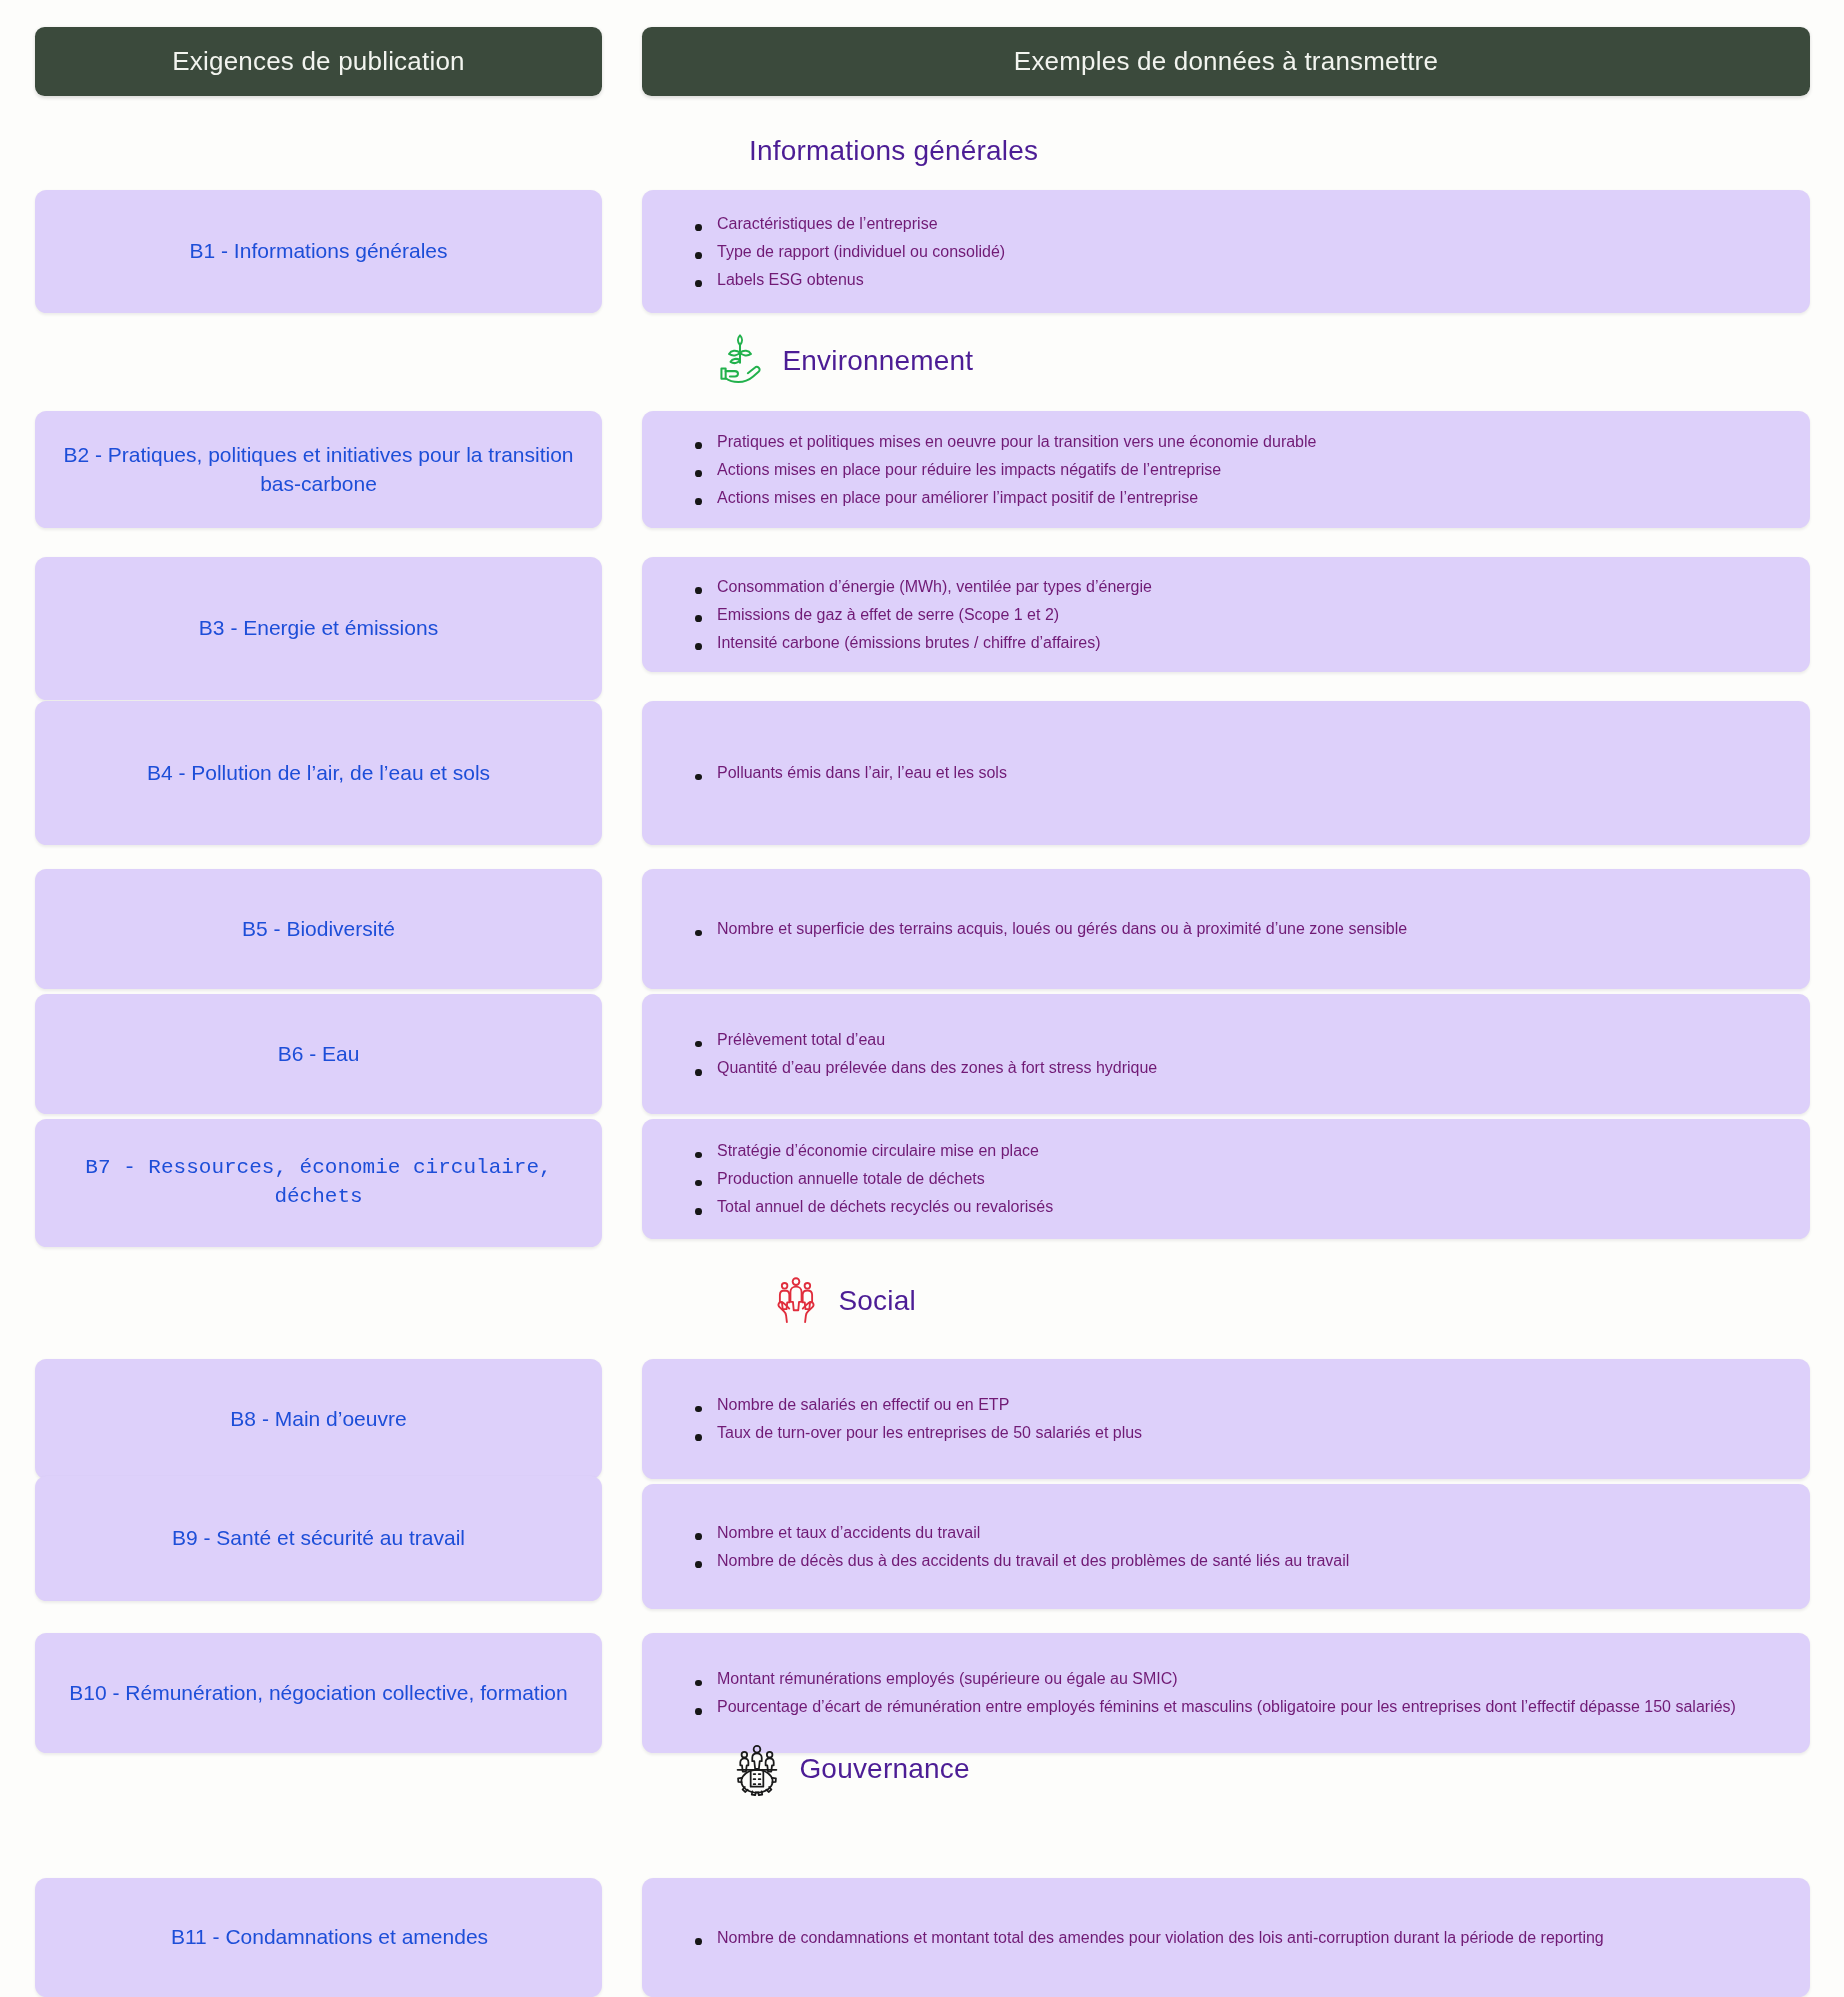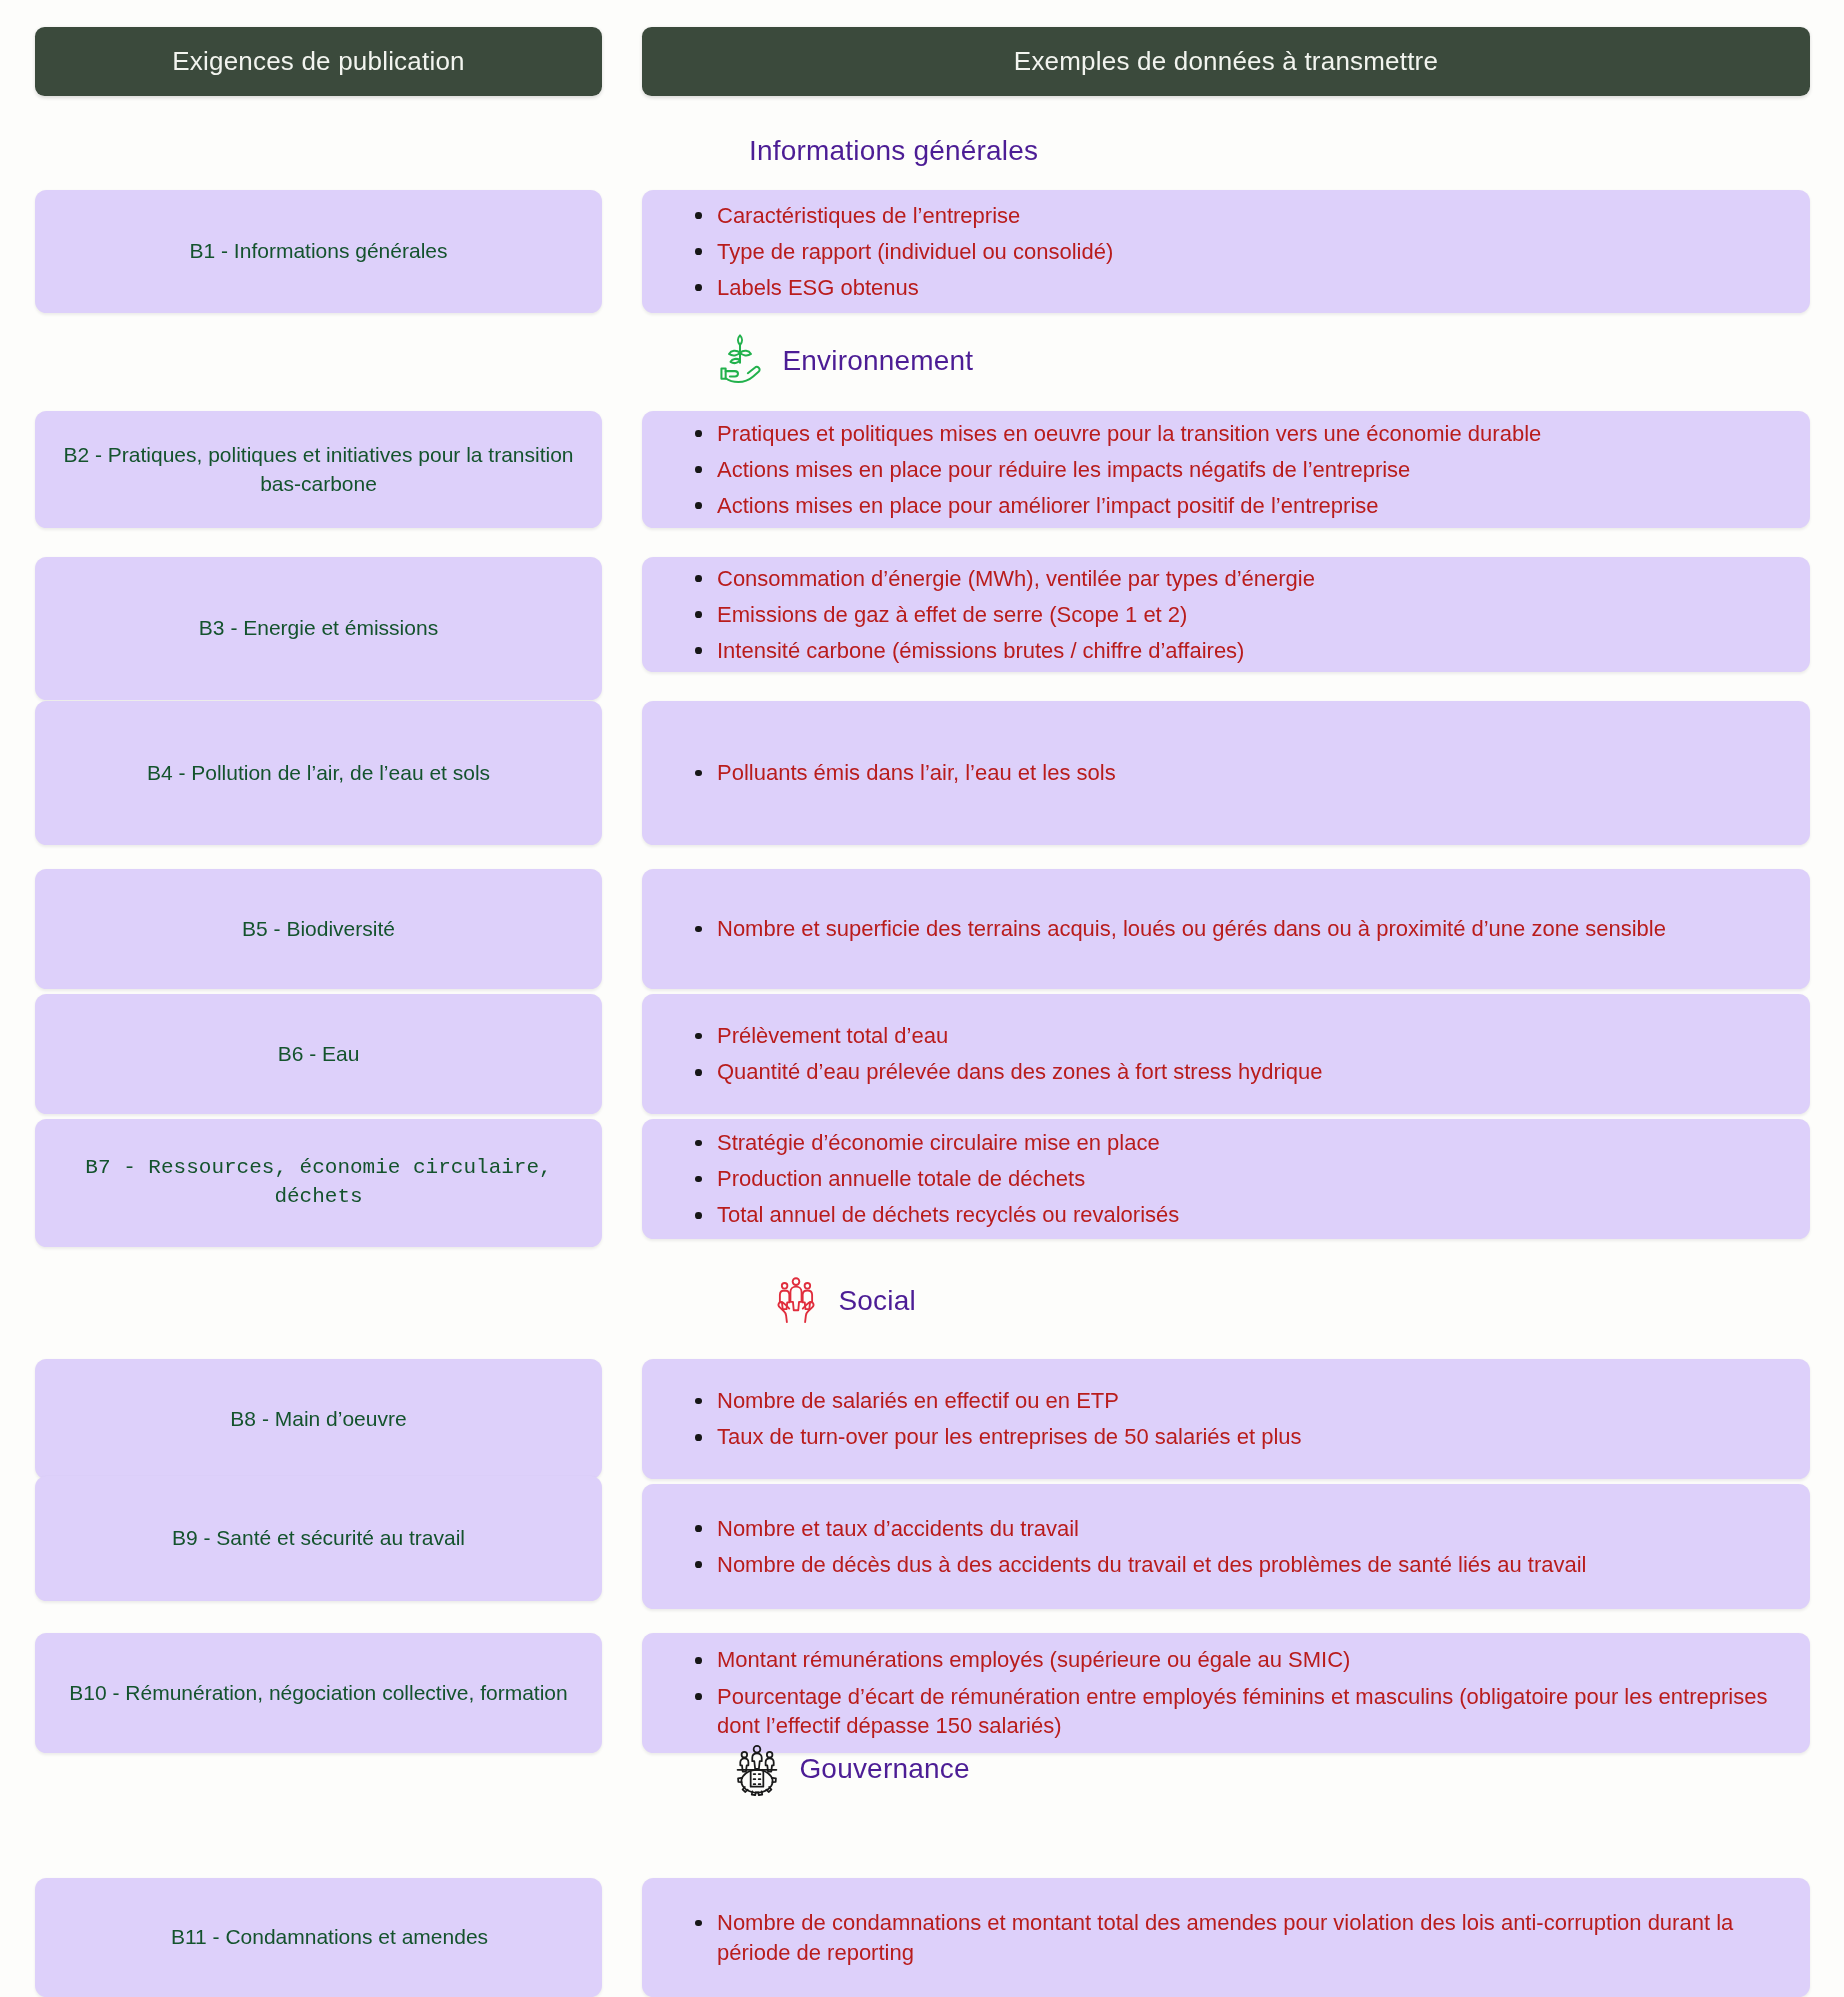--- a/index.html
+++ b/index.html
@@ -73,39 +73,39 @@
     width: 567px;
     display: flex;
     align-items: center;
     justify-content: center;
     text-align: center;
     padding: 0 25px;
   }
   .card.left .ltxt {
     font-size: 21px;
     line-height: 1.38;
-    color: #14532d;
+    color: #1d4ed8;
     font-weight: 400;
   }
   .card.right {
     left: 642px;
     width: 1168px;
     display: flex;
     align-items: center;
     padding: 0 42px 0 50px;
   }
   .card.right ul {
     list-style: none;
     width: 100%;
   }
   .card.right li {
     position: relative;
-    font-size: 22px;
+    font-size: 16px;
     line-height: 1.34;
-    color: #b91c1c;
+    color: #701a75;
     padding-left: 25px;
     margin-bottom: 6.7px;
   }
   .card.right li:last-child { margin-bottom: 0; }
   .card.right li::before {
     content: "";
     position: absolute;
     left: 2.9px;
     top: 11.5px;
     width: 6.7px;

